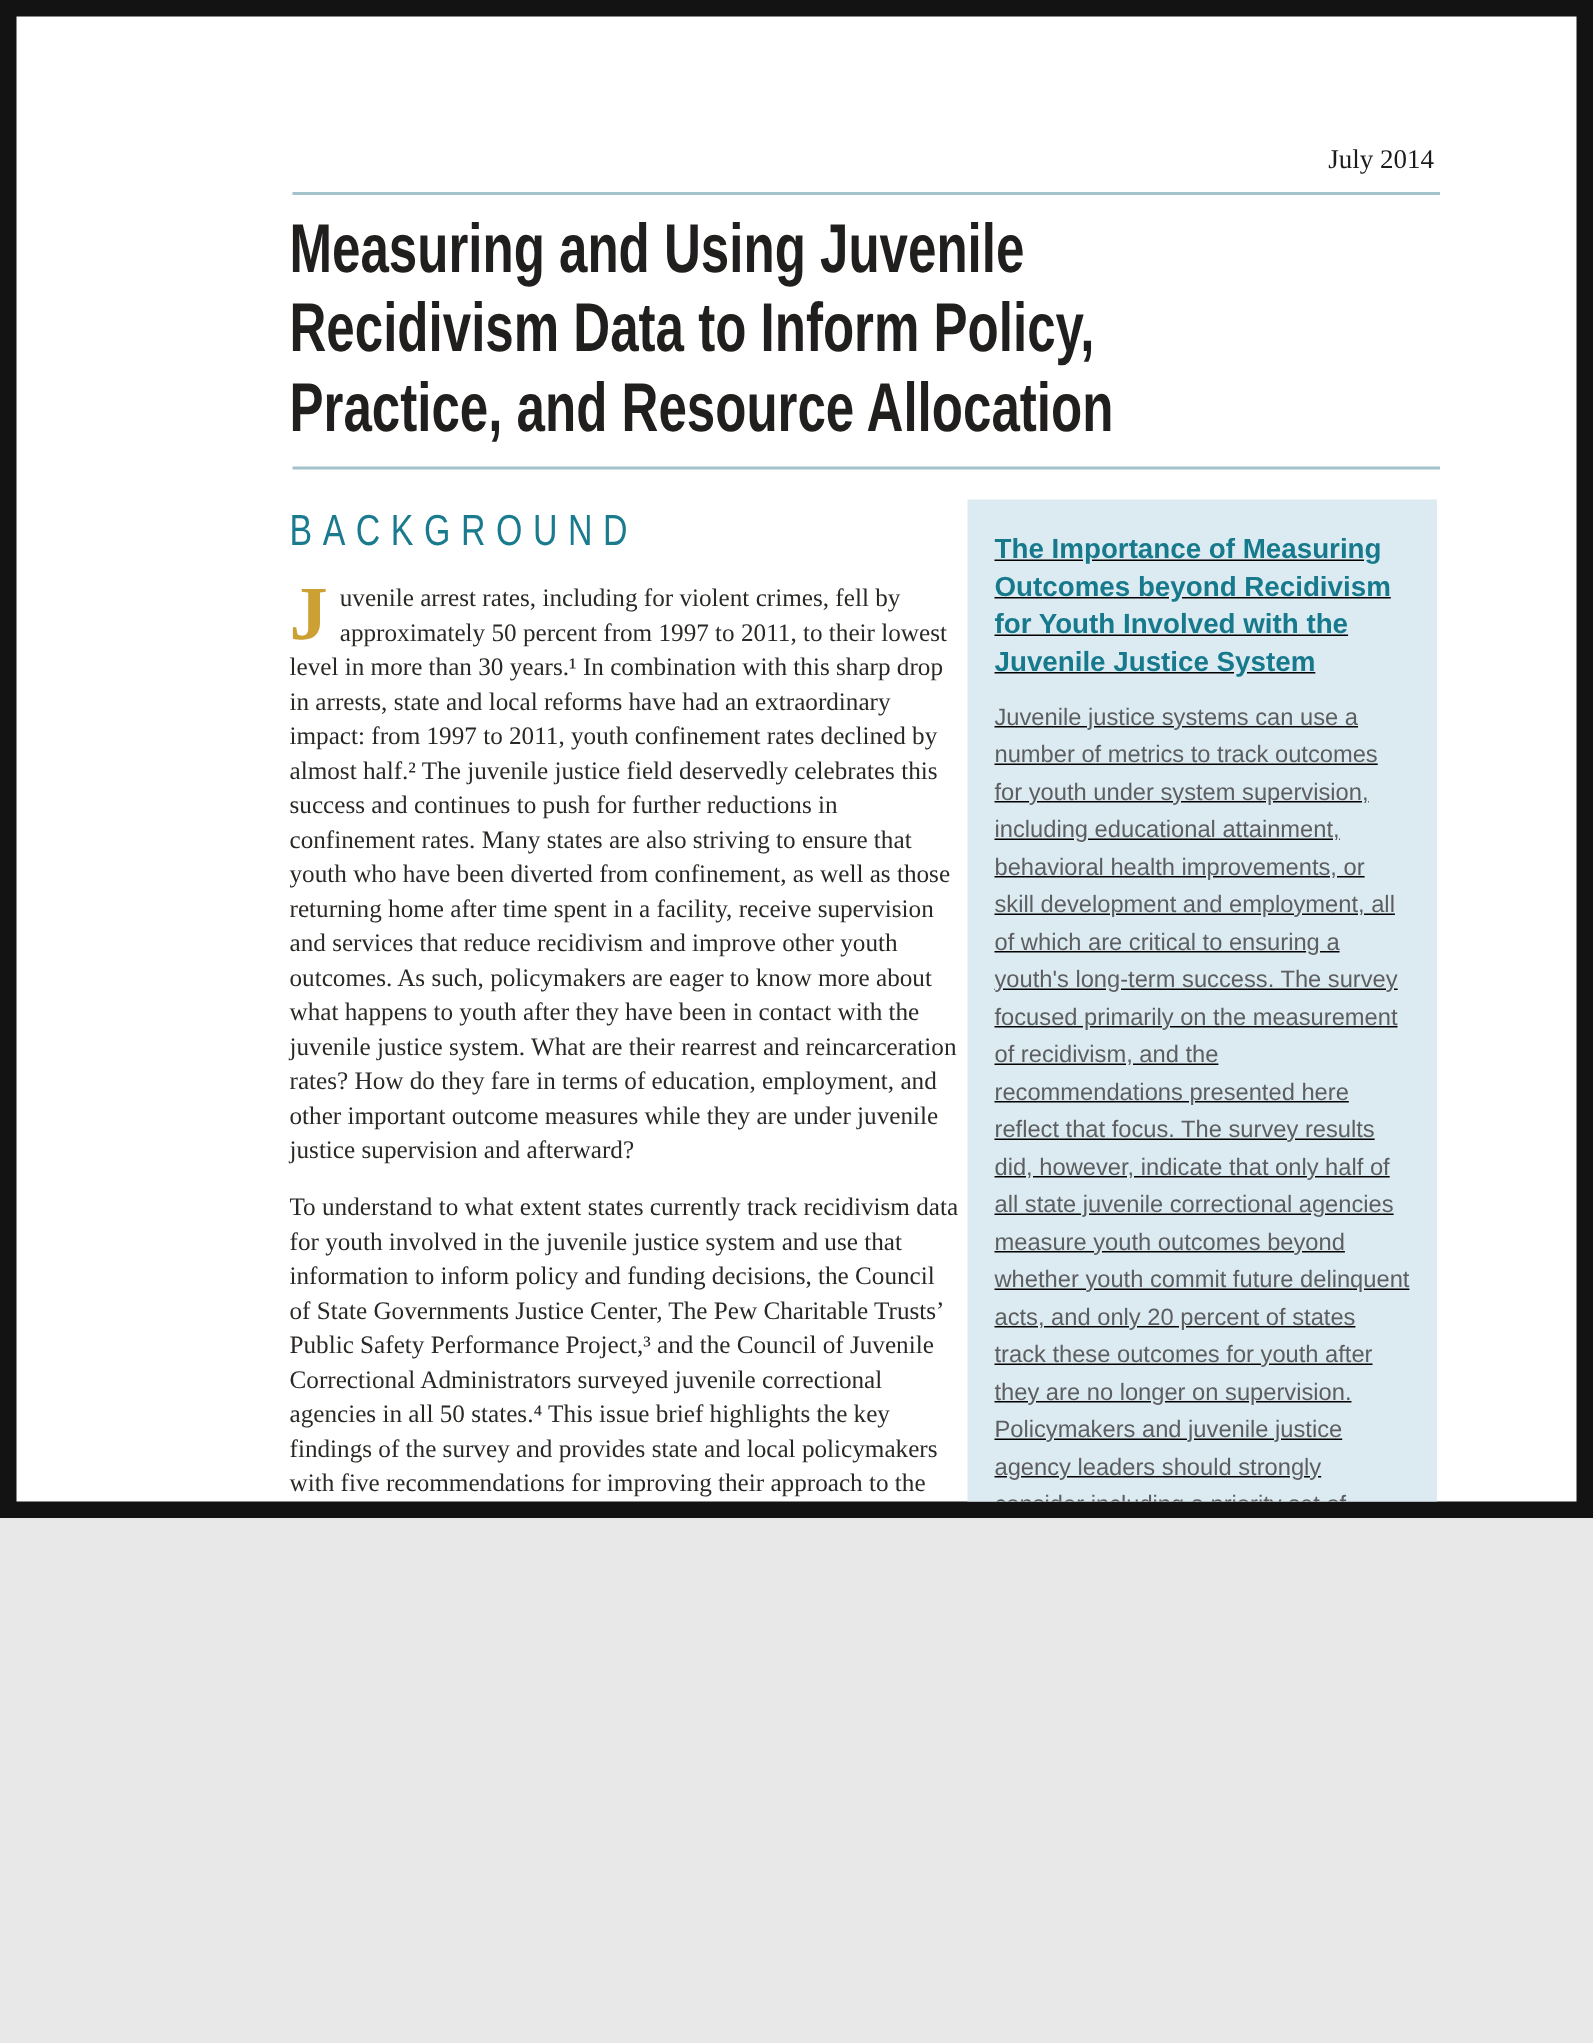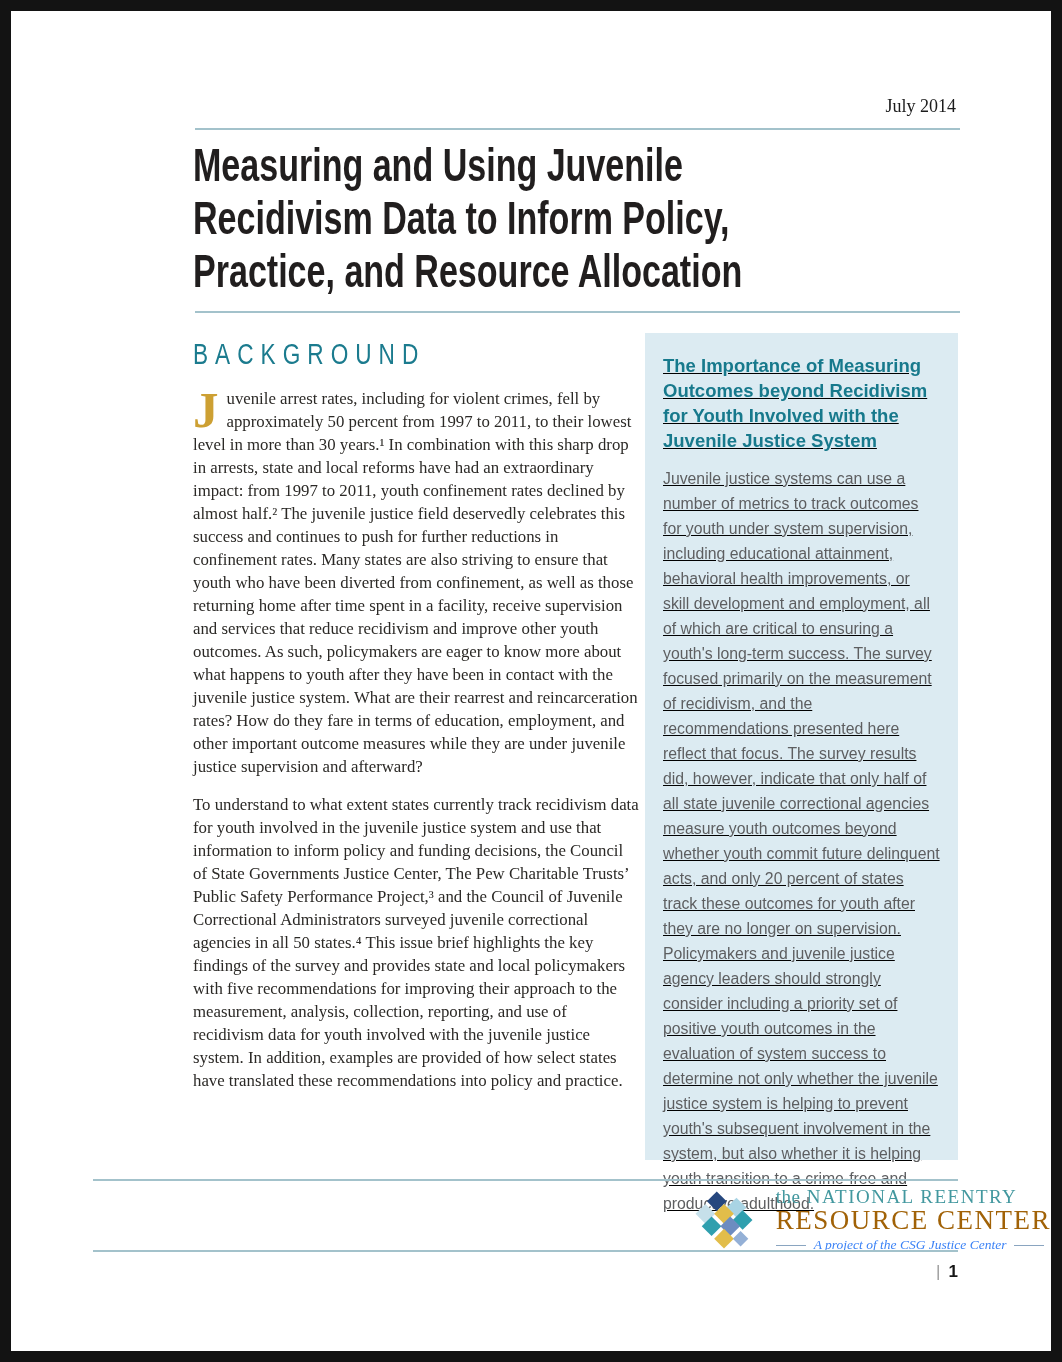--- a/index.html
+++ b/index.html
@@ -1,18 +1,18 @@
 <!DOCTYPE html>
 <html><head>
 <meta charset="utf-8">
 <style>
   html,body{margin:0;padding:0;background:#e8e8e8;}
   .frame{
     position:relative;
-    width:1062px;height:1362px;
+    width:1062px;height:1012px;
     box-sizing:border-box;
     border:11px solid #131313;
     background:#ffffff;
     font-family:"Liberation Serif", serif;
     overflow:hidden;
   }
   
   .issue-date{
     position:absolute; top:85px; right:95px;
     font-size:18px; color:#1c1c1c;

